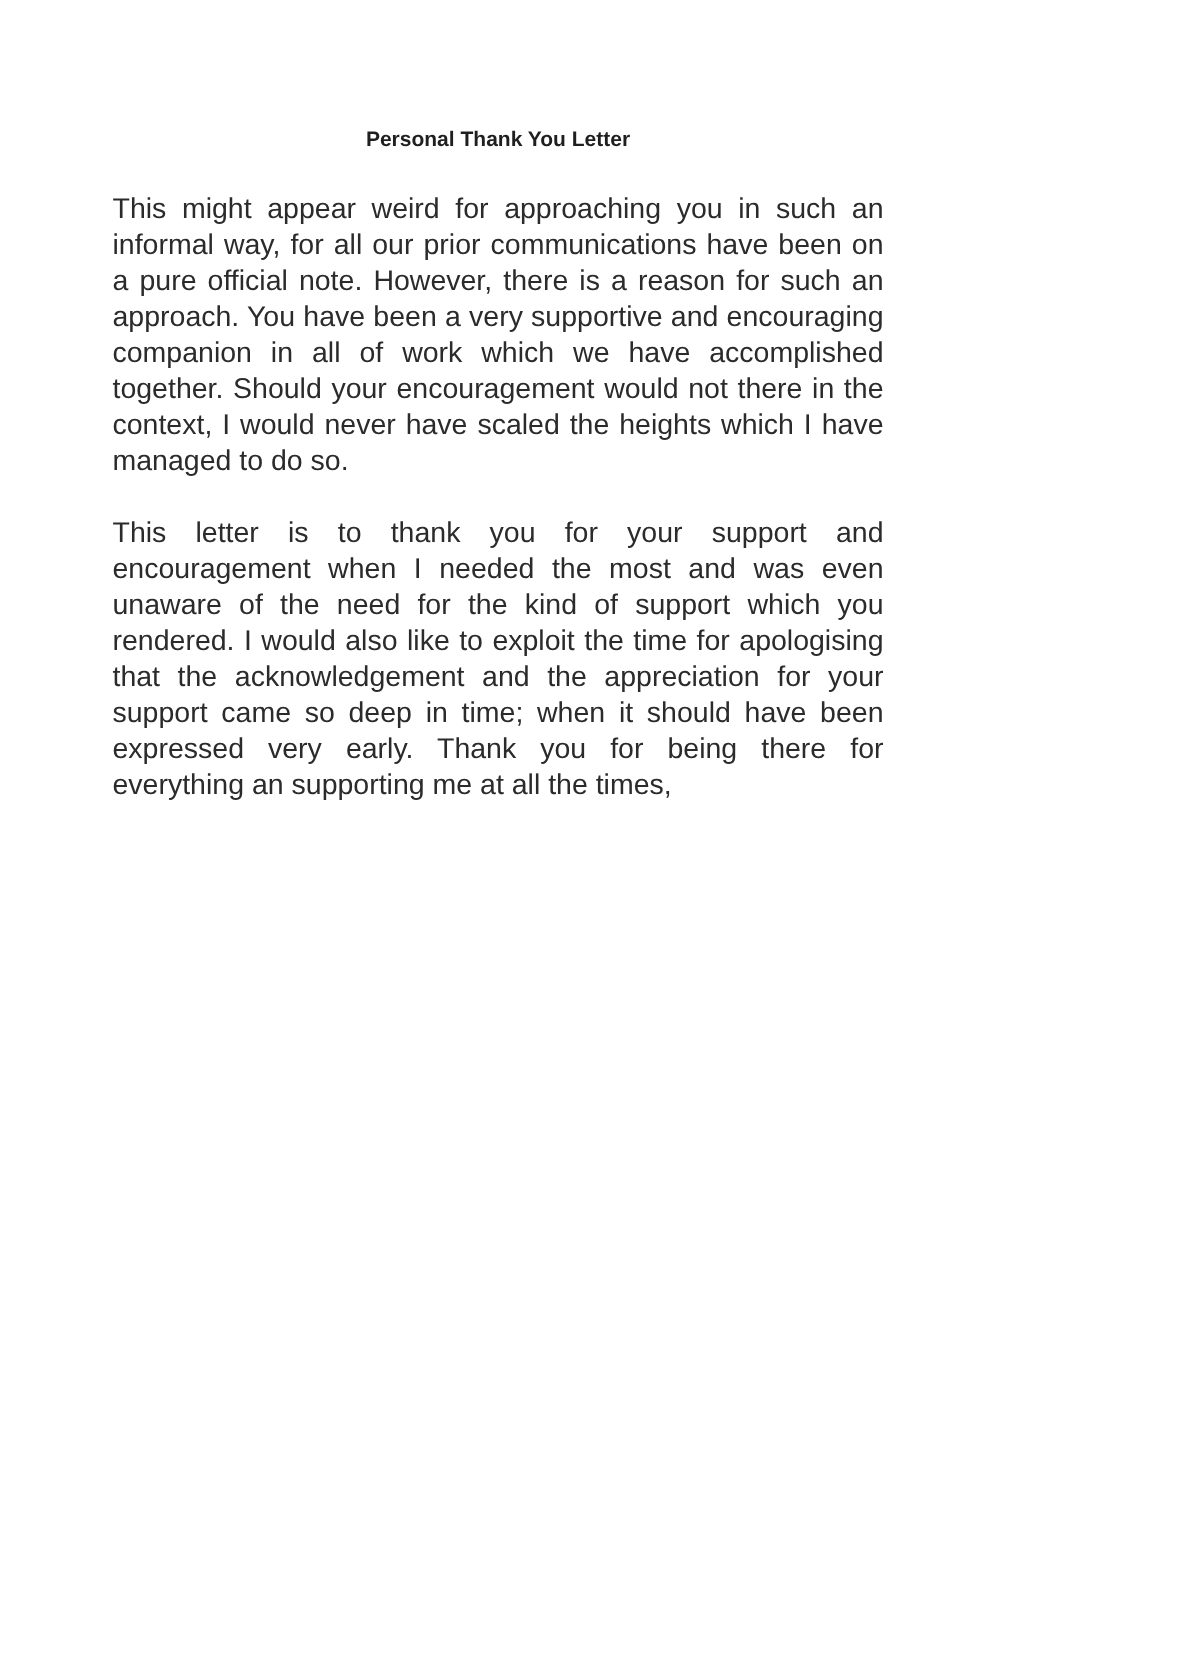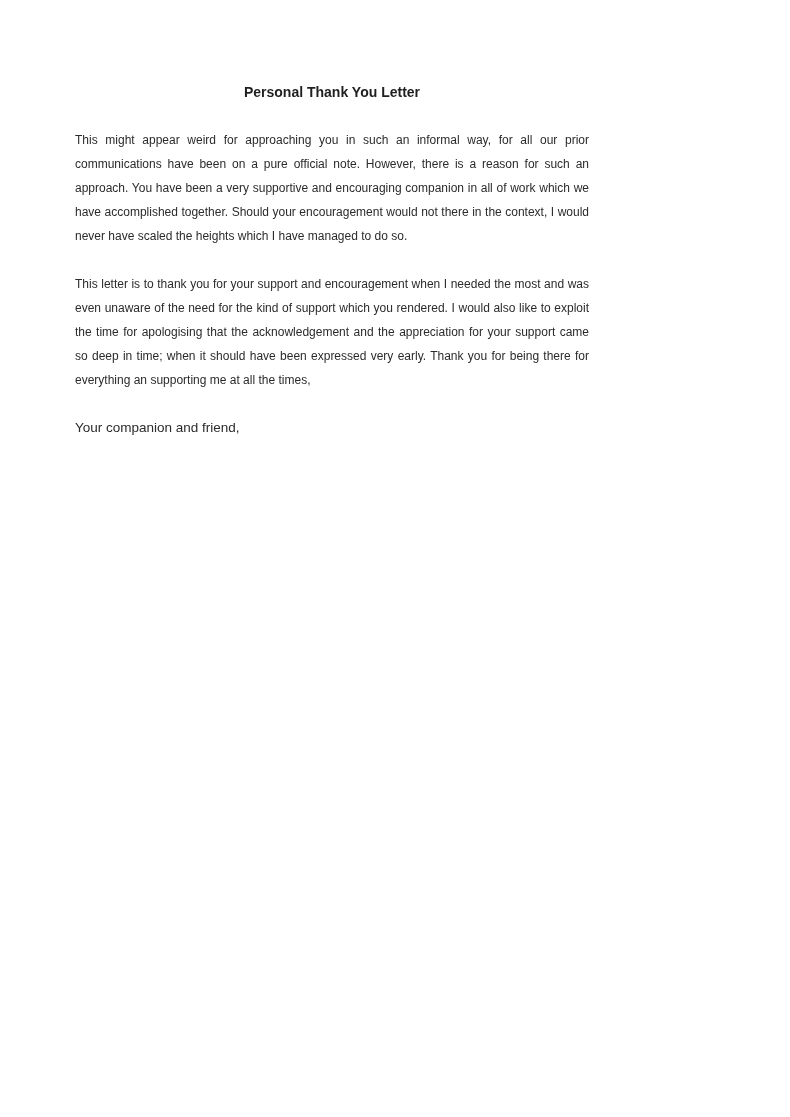--- a/index.html
+++ b/index.html
@@ -29,21 +29,21 @@
     line-height: 24px;
     margin: 0 0 0 0;
     color: #1f1f1f;
   }
   .salutation {
     font-size: 13.5px;
     line-height: 24px;
     margin: 0;
   }
   .para {
-    font-size: 12px;
+    font-size: 19px;
     line-height: 24px;
     text-align: justify;
     margin: 24px 0 0 0;
   }
   .closing-block {
     margin-top: 24px;
   }
   .closing-line, .signature-line {
     font-size: 13.5px;
     line-height: 24px;
@@ -56,16 +56,15 @@
 <div class="page">
   <div class="content">
     <h1 class="doc-title">Personal Thank You Letter</h1>
 
 
     <p class="para">This might appear weird for approaching you in such an informal way, for all our prior communications have been on a pure official note. However, there is a reason for such an approach. You have been a very supportive and encouraging companion in all of work which we have accomplished together. Should your encouragement would not there in the context, I would never have scaled the heights which I have managed to do so.</p>
 
     <p class="para">This letter is to thank you for your support and encouragement when I needed the most and was even unaware of the need for the kind of support which you rendered. I would also like to exploit the time for apologising that the acknowledgement and the appreciation for your support came so deep in time; when it should have been expressed very early. Thank you for being there for everything an supporting me at all the times,</p>
 
     <div class="closing-block">
-      <p class="closing-line">Your companion and friend,</p>
     </div>
   </div>
 </div>
 
 </body></html>

